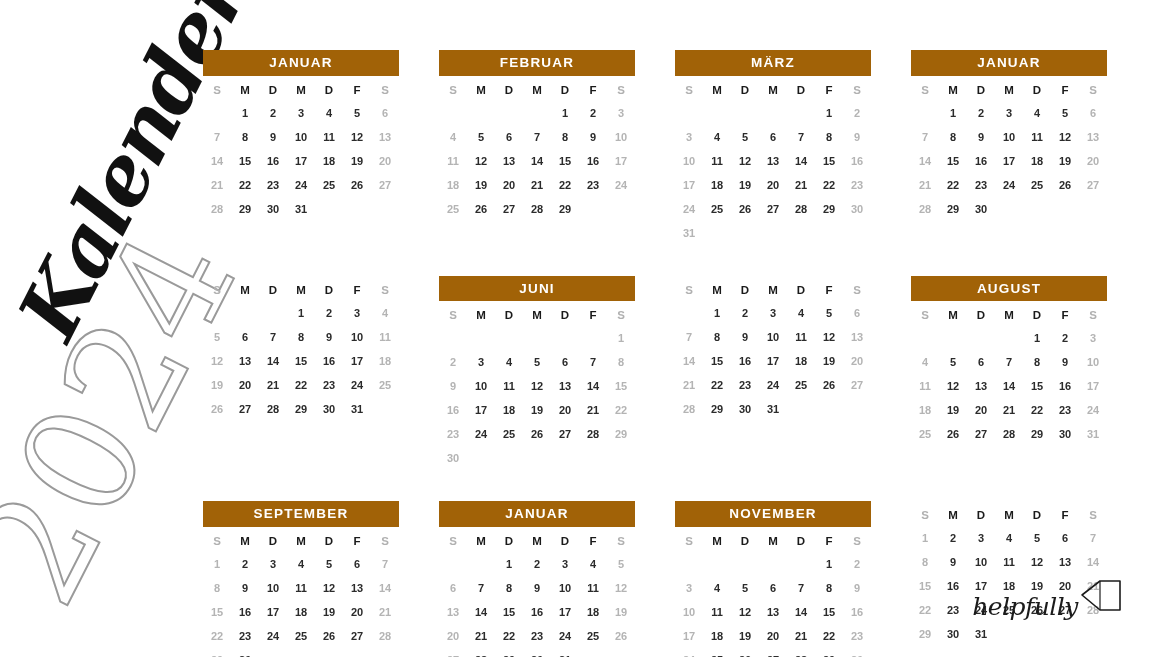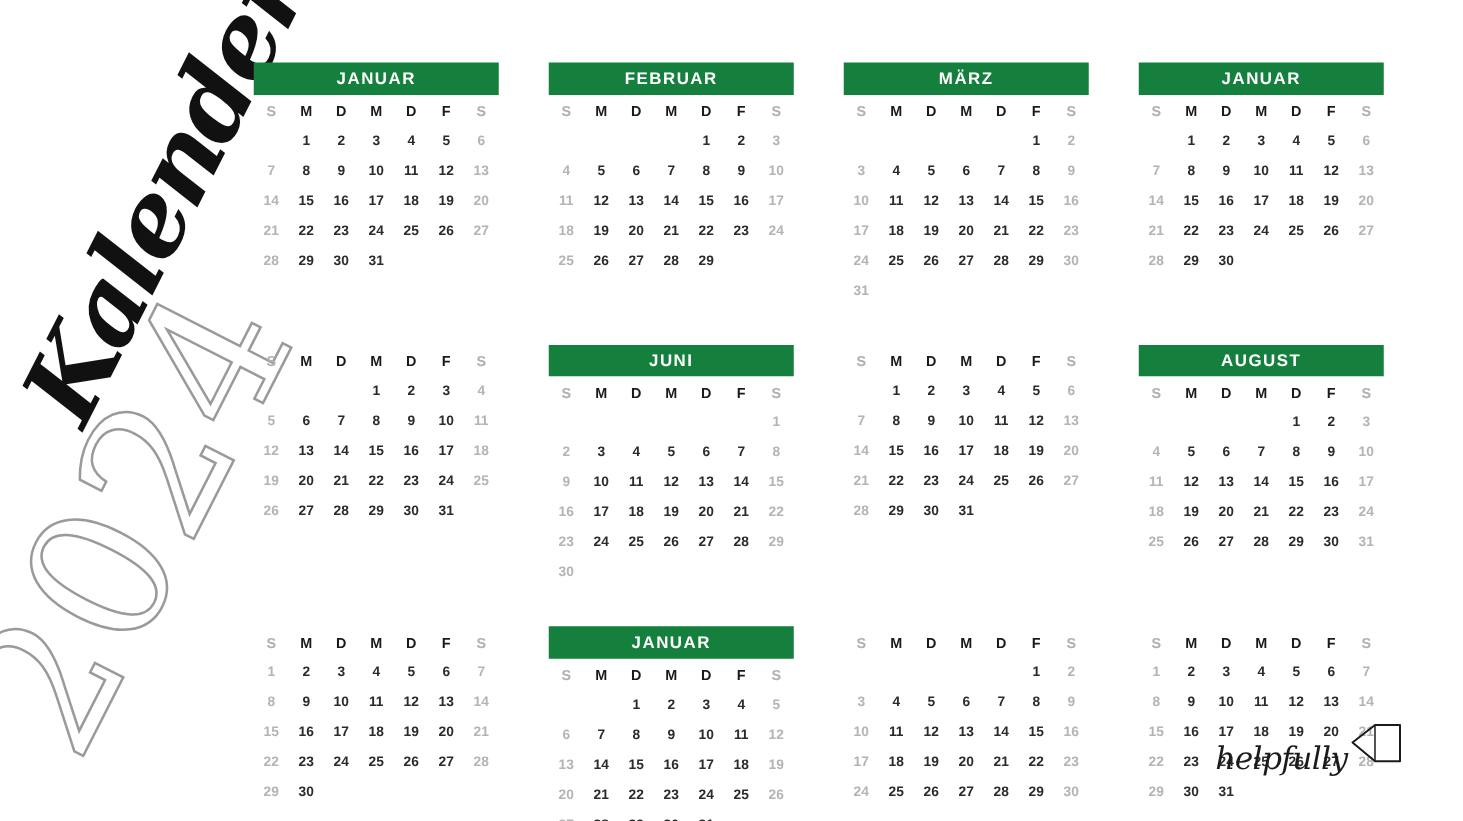--- a/index.html
+++ b/index.html
@@ -65,21 +65,21 @@
     display: grid;
     grid-template-columns: repeat(4, 196px);
     grid-auto-rows: auto;
     column-gap: 40px;
     row-gap: 31px;
   }
   .month {
     width: 196px;
   }
   .month-header {
-    background: #15803d;
+    background: #a16207;
     color: #ffffff;
     text-align: center;
     font-size: 13.5px;
     font-weight: 700;
     letter-spacing: 1.2px;
     padding: 6px 0 6px 0;
     line-height: 1;
   }
   table.month-table {
     width: 196px;
@@ -659,20 +659,21 @@
             <td class="">27</td>
             <td class="">28</td>
             <td class="">29</td>
             <td class="">30</td>
             <td class="weekend">31</td>
           </tr>
         </tbody>
       </table>
     </div>
     <div class="month">
+      <div class="month-header">SEPTEMBER</div>
       <table class="month-table">
         <thead>
           <tr>
             <th class="weekend">S</th>
             <th>M</th>
             <th>D</th>
             <th>M</th>
             <th>D</th>
             <th>F</th>
             <th class="weekend">S</th>
@@ -784,20 +785,21 @@
             <td class="">29</td>
             <td class="">30</td>
             <td class="">31</td>
             <td class="empty"></td>
             <td class="empty"></td>
           </tr>
         </tbody>
       </table>
     </div>
     <div class="month">
+      <div class="month-header">NOVEMBER</div>
       <table class="month-table">
         <thead>
           <tr>
             <th class="weekend">S</th>
             <th>M</th>
             <th>D</th>
             <th>M</th>
             <th>D</th>
             <th>F</th>
             <th class="weekend">S</th>

